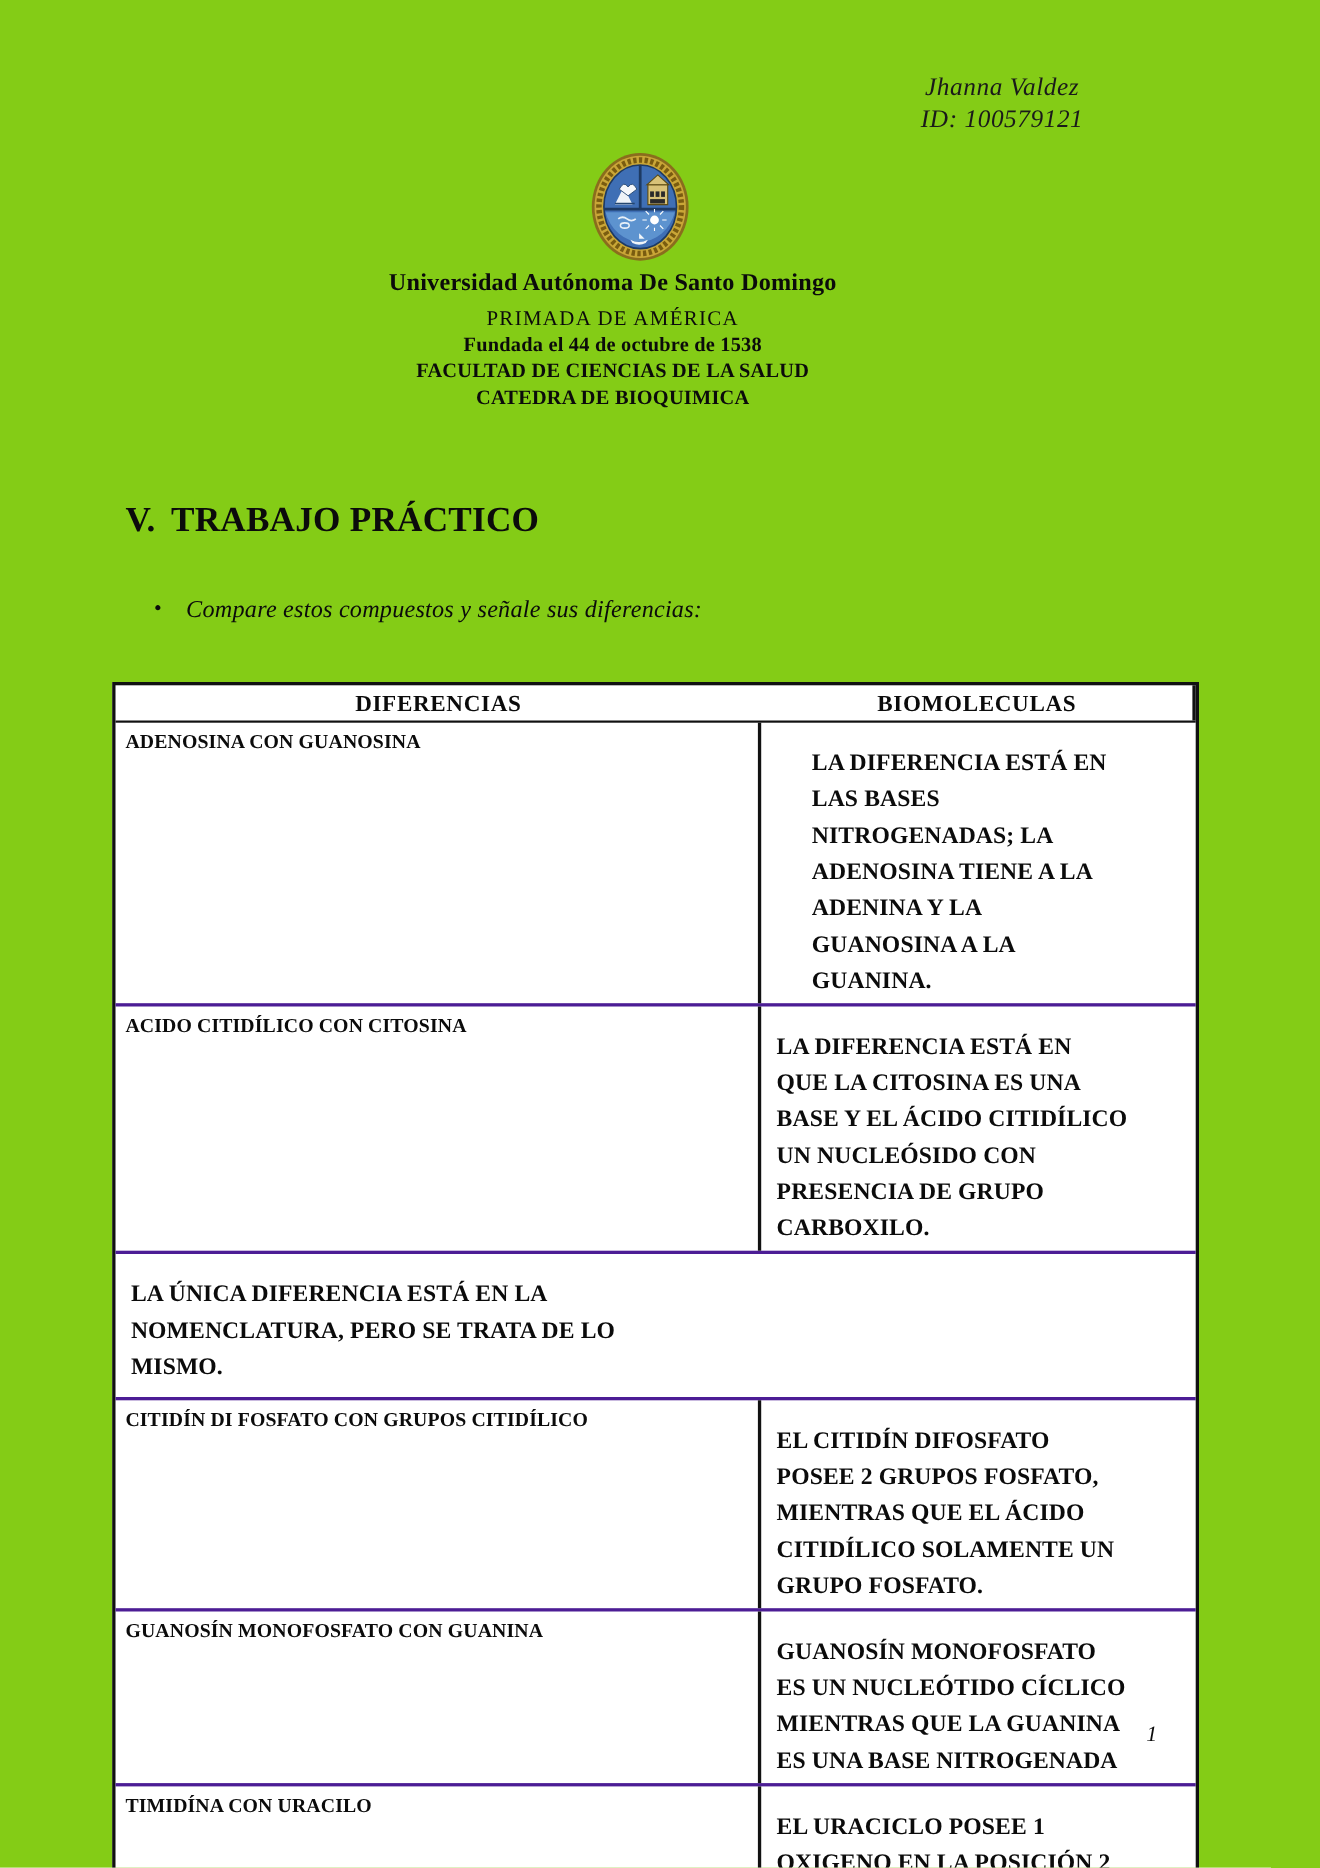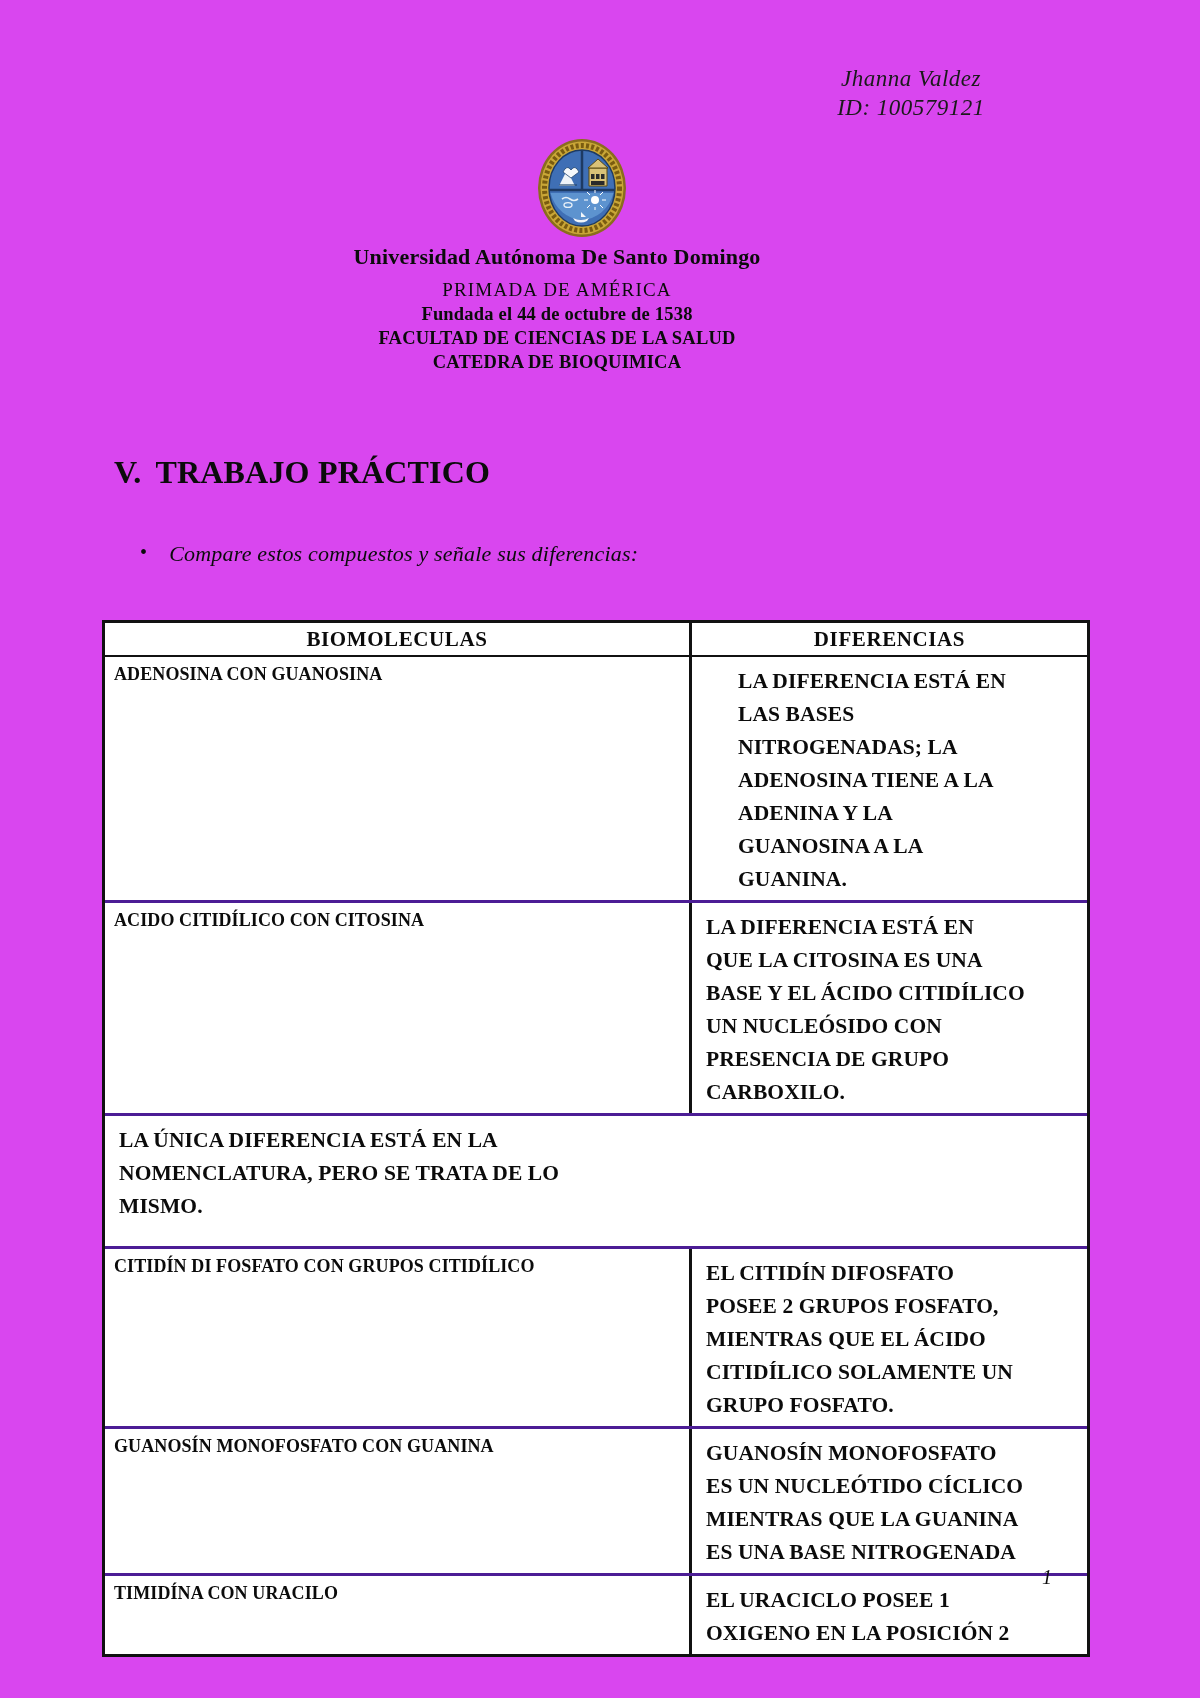--- a/index.html
+++ b/index.html
@@ -1,19 +1,19 @@
 <!DOCTYPE html>
 <html lang="es"><head>
 <meta charset="utf-8">
 <style>
   html,body{margin:0;padding:0;background:#ffffff;}
   .page{
     position:relative;
     width:1200px;height:1698px;
-    background:#d946ef;
+    background:#84cc16;
     font-family:"Liberation Serif", serif;
     color:#0b0b0b;
     overflow:hidden;
   }
 
   
   .author{
     position:absolute;top:64px;right:204px;width:170px;
     text-align:center;
     font-style:italic;
@@ -67,21 +67,21 @@
     text-align:center;font-weight:bold;font-size:21px;
     padding:4px 4px 3px 4px;letter-spacing:0.6px;
   }
   .th-left{border-right:3px solid #111;}
   .tcell-left{
     border-right:3px solid #111;
     padding:7px 10px 6px 9px;
     font-weight:bold;font-size:18px;letter-spacing:0.1px;
   }
   .tcell-right{
-    padding:8px 62px 4px 14px;
+    padding:20px 62px 4px 14px;
     font-weight:bold;font-size:21.5px;line-height:33px;
     letter-spacing:0.1px;
   }
   
   .tbody .trow:nth-child(1){min-height:160px;gap:32px;}
   .tbody .trow:nth-child(2){min-height:201px;}
   .tbody .trow:nth-child(3){min-height:130px;}
   .tbody .trow:nth-child(4){min-height:164px;}
   .tbody .trow:nth-child(5){min-height:128px;}
   .tbody .trow:nth-child(6){min-height:61px;}
@@ -151,22 +151,22 @@
   <div class="section-title">
     <span>V.</span><span class="gap"></span><span>TRABAJO PRÁCTICO</span>
   </div>
 
   <div class="bullet-line">
     <span class="dot">•</span><span>Compare estos compuestos y señale sus diferencias:</span>
   </div>
 
   <div class="doc-table">
     <div class="trow header-row">
+      <div class="tcell th-cell">DIFERENCIAS</div>
       <div class="tcell th-cell th-left">BIOMOLECULAS</div>
-      <div class="tcell th-cell">DIFERENCIAS</div>
     </div>
     <div class="tbody">
         <div class="trow">
           <div class="tcell tcell-left">ADENOSINA CON GUANOSINA</div>
           <div class="tcell tcell-right">LA DIFERENCIA ESTÁ EN LAS BASES NITROGENADAS; LA ADENOSINA TIENE A LA ADENINA Y LA GUANOSINA A LA GUANINA.</div>
         </div>
         <div class="trow">
           <div class="tcell tcell-left">ACIDO CITIDÍLICO CON CITOSINA</div>
           <div class="tcell tcell-right">LA DIFERENCIA ESTÁ EN QUE LA CITOSINA ES UNA BASE Y EL ÁCIDO CITIDÍLICO UN NUCLEÓSIDO CON PRESENCIA DE GRUPO CARBOXILO.</div>
         </div>

